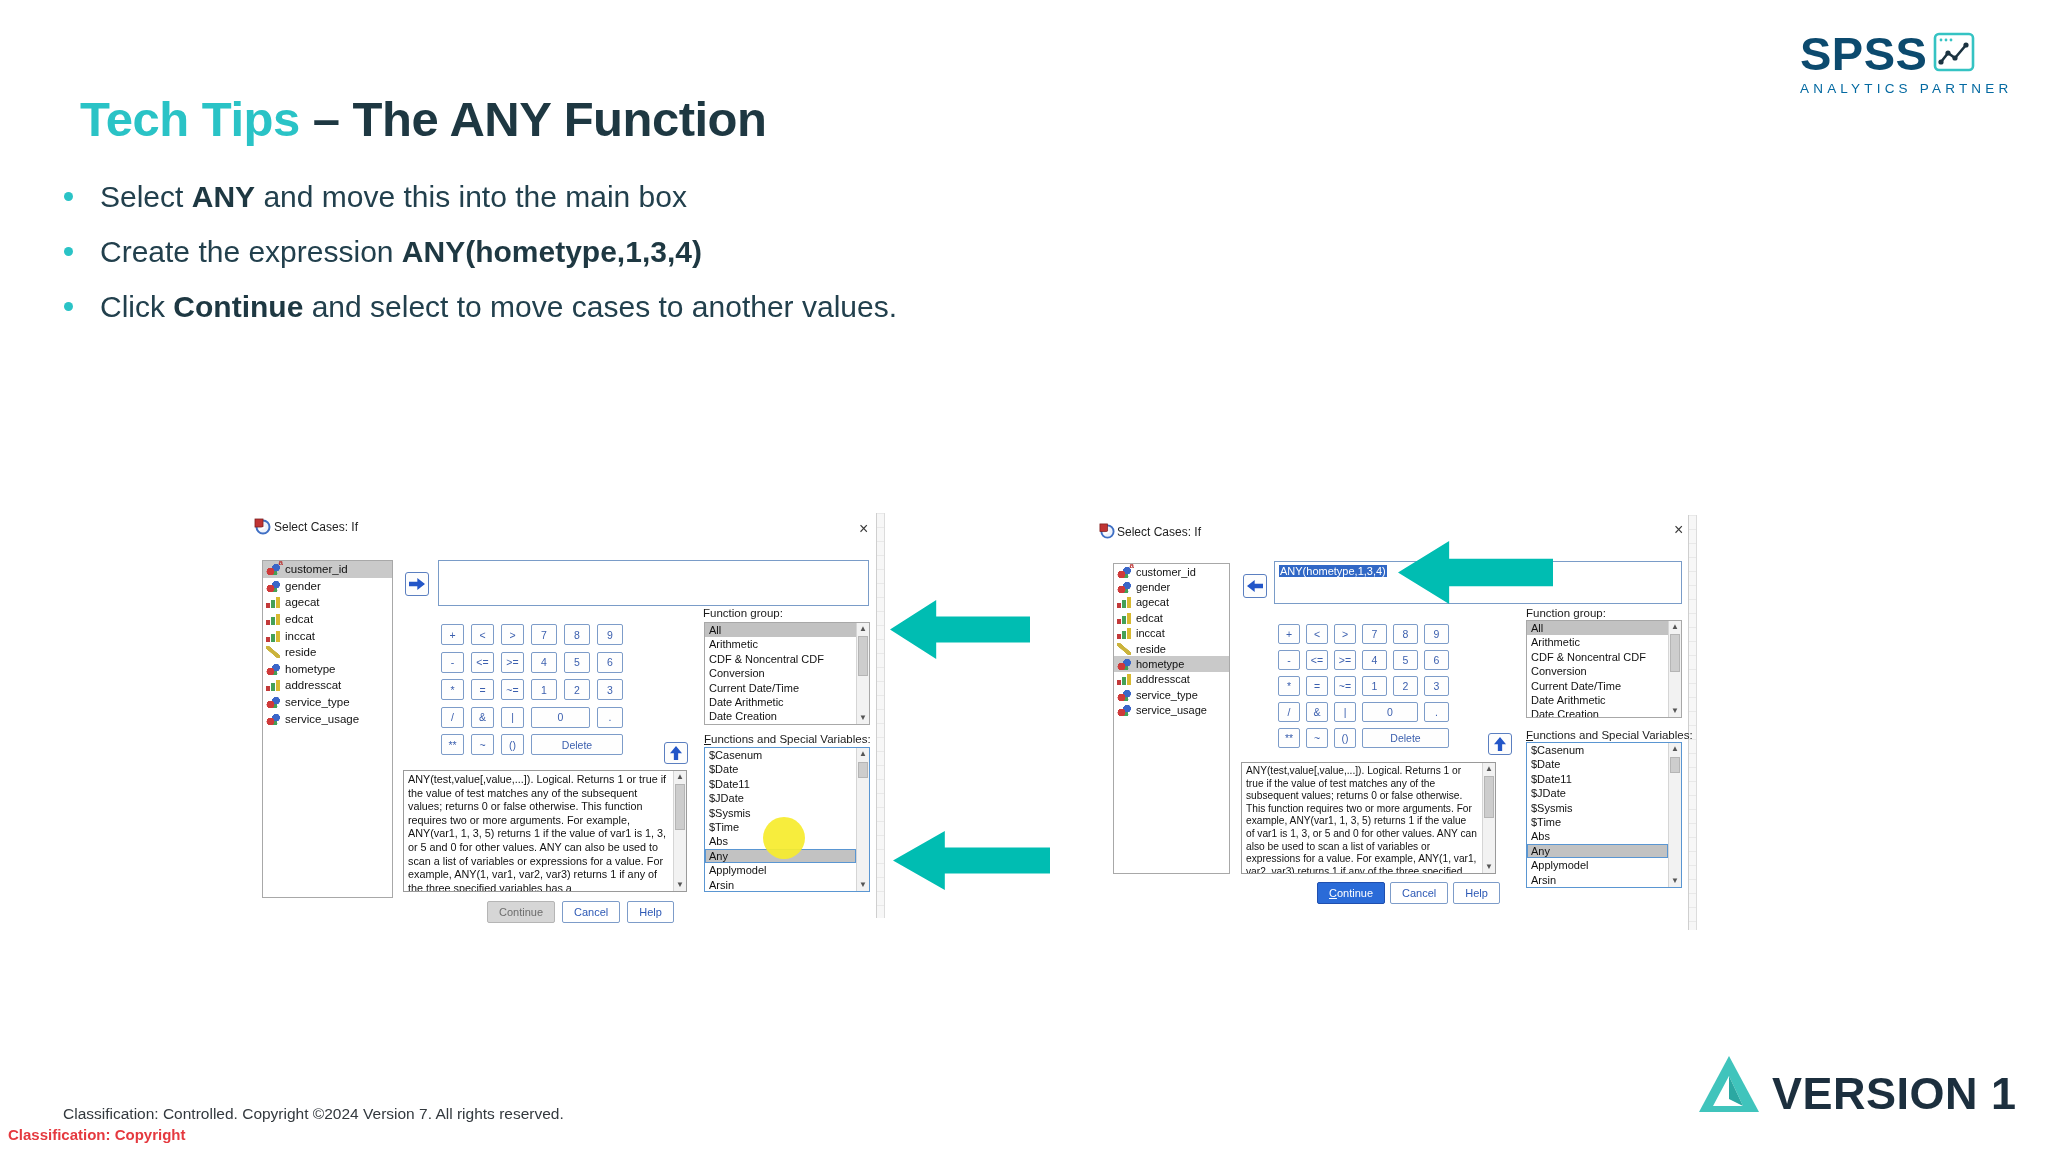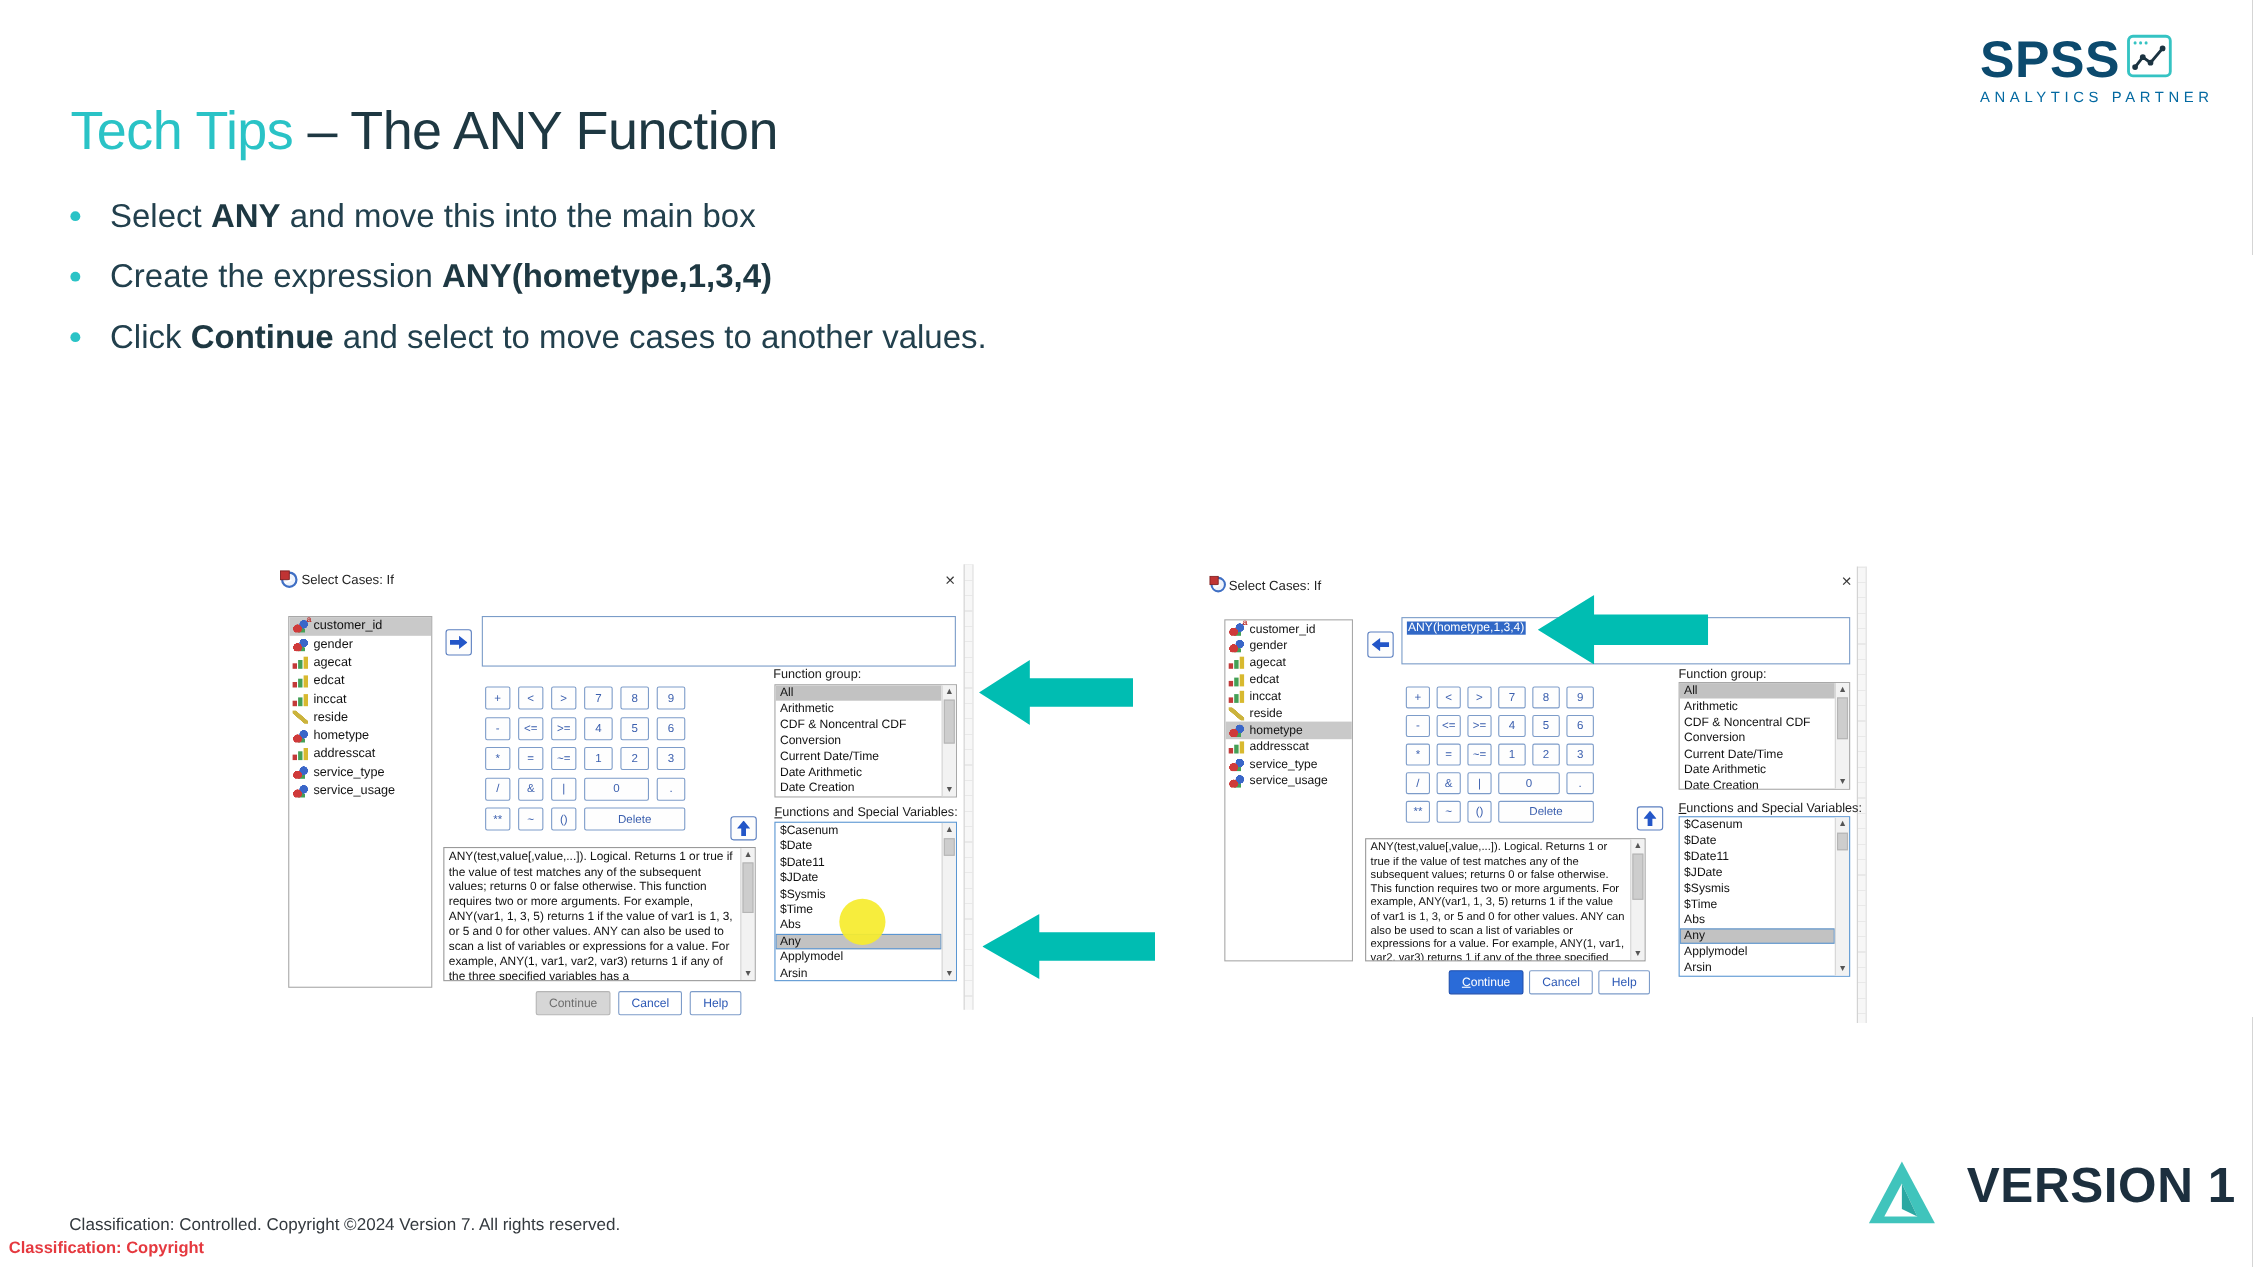--- a/index.html
+++ b/index.html
@@ -1,37 +1,37 @@
 <!DOCTYPE html>
 <html><head>
 <meta charset="utf-8">
 <style>
   html,body{margin:0;padding:0;background:#888;}
   #slide{position:relative;width:2048px;height:1152px;background:#ffffff;overflow:hidden;
          font-family:"Liberation Sans",sans-serif;color:#203a46;}
 
   
-  #title{position:absolute;left:64px;top:58px;font-size:49px;font-weight:400;letter-spacing:-0.5px;}
+  #title{position:absolute;left:80px;top:58px;font-size:49px;font-weight:700;letter-spacing:-0.5px;}
   #title .hl{color:#2ac3c6;}
   #title .rest{color:#1e3842;margin-left:13px;}
 
   
   #bullets{position:absolute;left:64px;top:178px;list-style:none;margin:0;padding:0;}
   #bullets li{display:flex;align-items:flex-start;margin-bottom:18px;font-size:30px;line-height:37px;color:#22404d;}
   #bullets .dot{flex:0 0 auto;width:9px;height:9px;border-radius:50%;background:#2ac3c6;margin:14px 27px 0 0;}
   #bullets b{font-weight:700;color:#1e3842;}
 
   
   #spss-logo{position:absolute;right:62px;top:30px;width:186px;}
   #spss-logo .row1{display:flex;align-items:center;gap:6px;}
   #spss-logo .word{font-size:47px;font-weight:800;color:#0c4a6e;letter-spacing:0.5px;line-height:1;}
   #spss-logo .tag{margin-top:4px;font-size:13.5px;letter-spacing:4.2px;color:#0369a1;white-space:nowrap;}
 
   
-  #v1-logo{position:absolute;left:1698px;top:1052px;display:flex;align-items:flex-start;gap:26px;}
+  #v1-logo{position:absolute;left:1698px;top:1052px;display:flex;align-items:flex-end;gap:10px;}
   #v1-logo .word{font-size:45px;font-weight:800;color:#1c2f3e;letter-spacing:0.5px;}
 
   
   #footer-copy{position:absolute;left:63px;top:1105px;font-size:15.5px;color:#33393e;}
   #footer-class{position:absolute;left:8px;top:1126px;font-size:15px;font-weight:700;color:#e5393f;}
 
   
   .block-arrow{position:absolute;background:#00bdb2;
     clip-path:polygon(0 50%,33% 0,33% 28%,100% 28%,100% 72%,33% 72%,33% 100%);}
   #arrow-a{left:890px;top:600px;width:140px;height:59px;}

